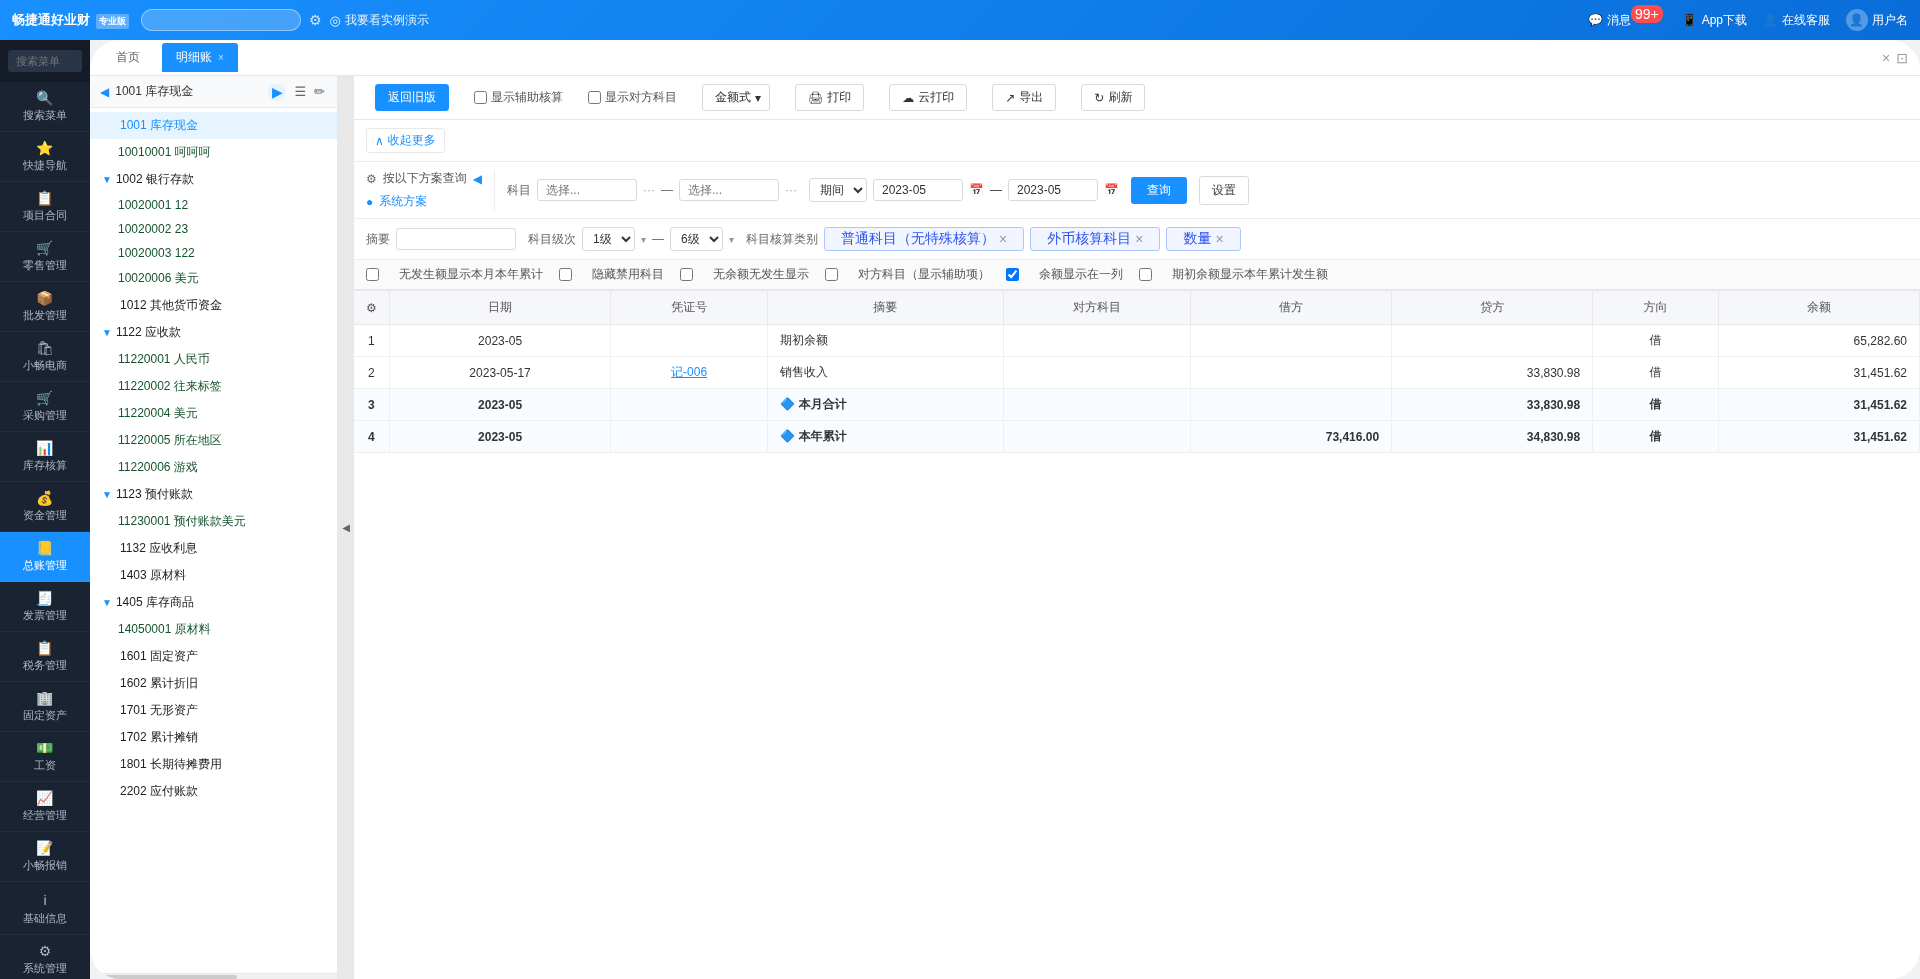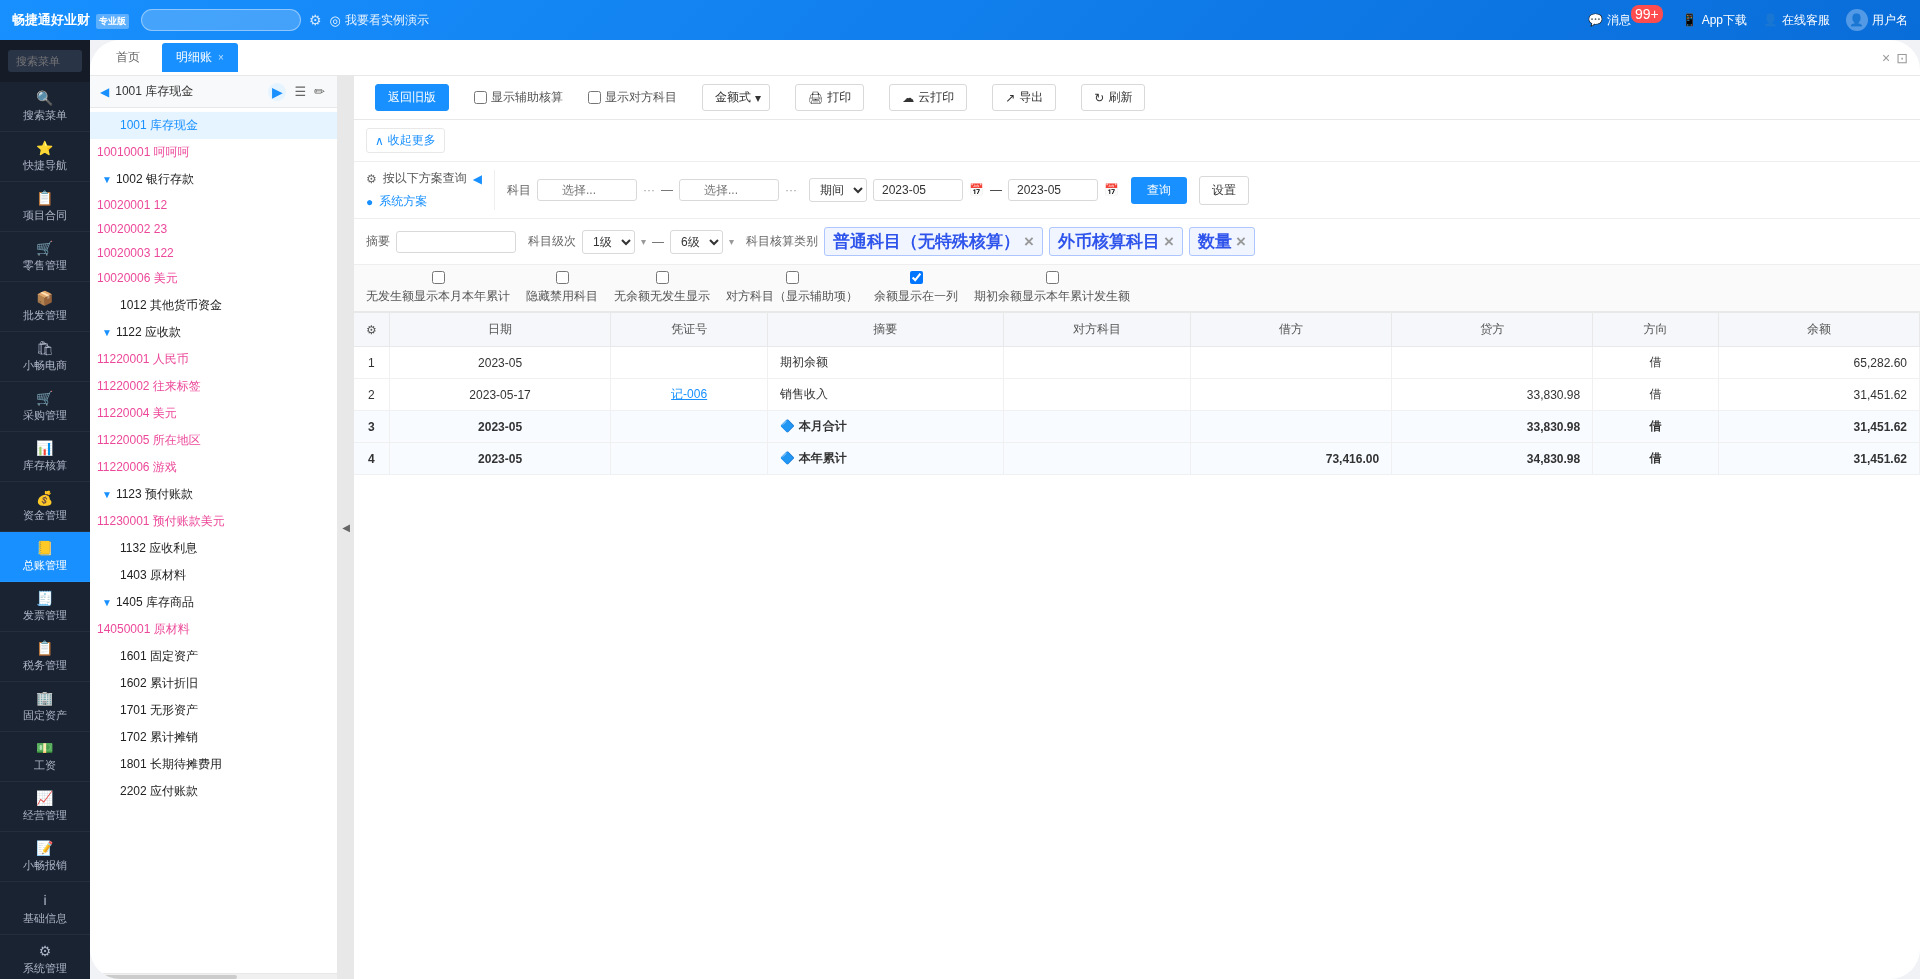--- a/index.html
+++ b/index.html
@@ -227,21 +227,21 @@
       white-space: nowrap;
       overflow: hidden;
       text-overflow: ellipsis;
     }
     .tree-item.active { background: #e6f4ff; color: #1890ff; }
     .tree-item.parent {
       font-weight: 500;
       color: #222;
     }
     .tree-item.parent.active { color: #1890ff; }
-    .tree-item.child { padding-left: 7px; color: #ec4899; align-items: flex-end; }
+    .tree-item.child { padding-left: 28px; color: #14532d; align-items: flex-end; }
     .tree-toggle { color: #1890ff; font-size: 10px; cursor: pointer; }
     .tree-bottom-scroll {
       height: 6px;
       background: #f0f0f0;
       border-top: 1px solid #e8e8e8;
       display: flex;
       align-items: center;
       padding: 0 4px;
     }
 
@@ -290,39 +290,38 @@
     }
     .toolbar-checkbox input { cursor: pointer; }
     .filter-label {
       font-size: 12px;
       color: #666;
       white-space: nowrap;
     }
     .filter-input {
       border: 1px solid #d9d9d9;
       border-radius: 3px;
-      padding: 3px 24px;
+      padding: 3px 8px;
       font-size: 12px;
       outline: none;
       color: #333;
       background: white;
       min-width: 100px;
     }
     .filter-dash { color: #666; }
     .filter-tag {
       background: #f0f5ff;
       border: 1px solid #adc6ff;
       border-radius: 3px;
-      padding: 2px 8px;
-      font-size: 17px;
+      padding: 2px 16px;
+      font-size: 14px;
       color: #2f54eb;
       display: flex;
       align-items: center;
       gap: 4px;
-      font-weight: bold;
     }
     .filter-tag .close { cursor: pointer; color: #999; }
     .expand-btn {
       cursor: pointer;
       color: #1890ff;
       font-size: 12px;
       display: flex;
       align-items: center;
       gap: 4px;
       background: white;
@@ -346,25 +345,24 @@
       gap: 16px;
       padding: 6px 12px;
       background: #fafafa;
       border-bottom: 1px solid #e8e8e8;
       font-size: 12px;
       flex-wrap: wrap;
     }
     .checkbox-opt {
       display: flex;
       align-items: center;
-      gap: 4px;
+      gap: 20px;
       cursor: pointer;
       color: #555;
       white-space: nowrap;
-      flex-direction: column;
     }
 
     
     .table-area {
       flex: 1;
       overflow: auto;
     }
     .data-table {
       width: 100%;
       border-collapse: collapse;

